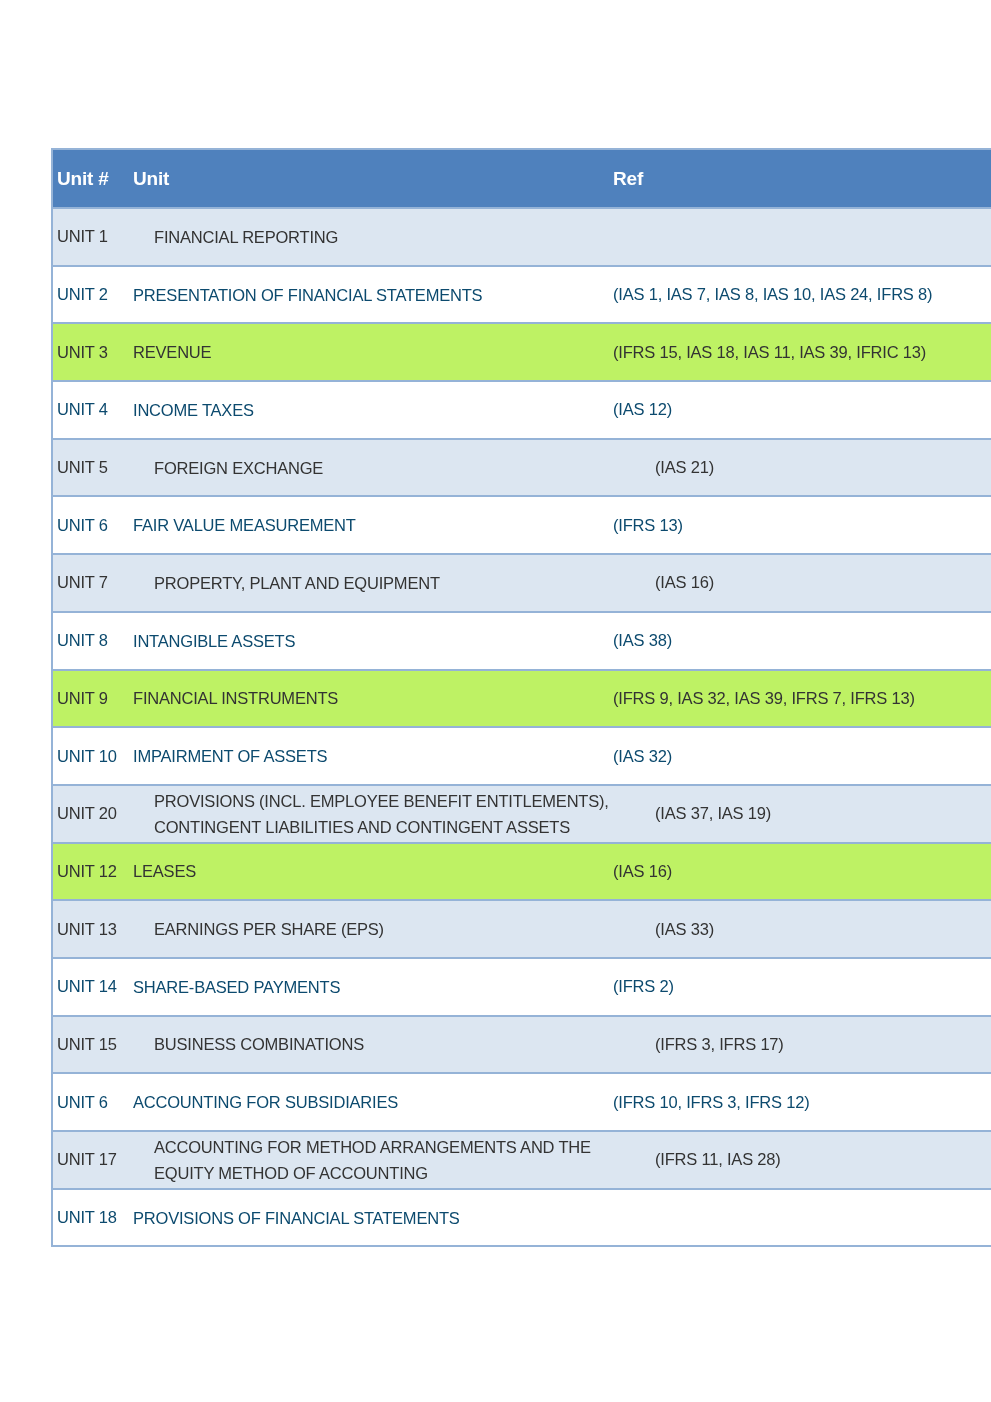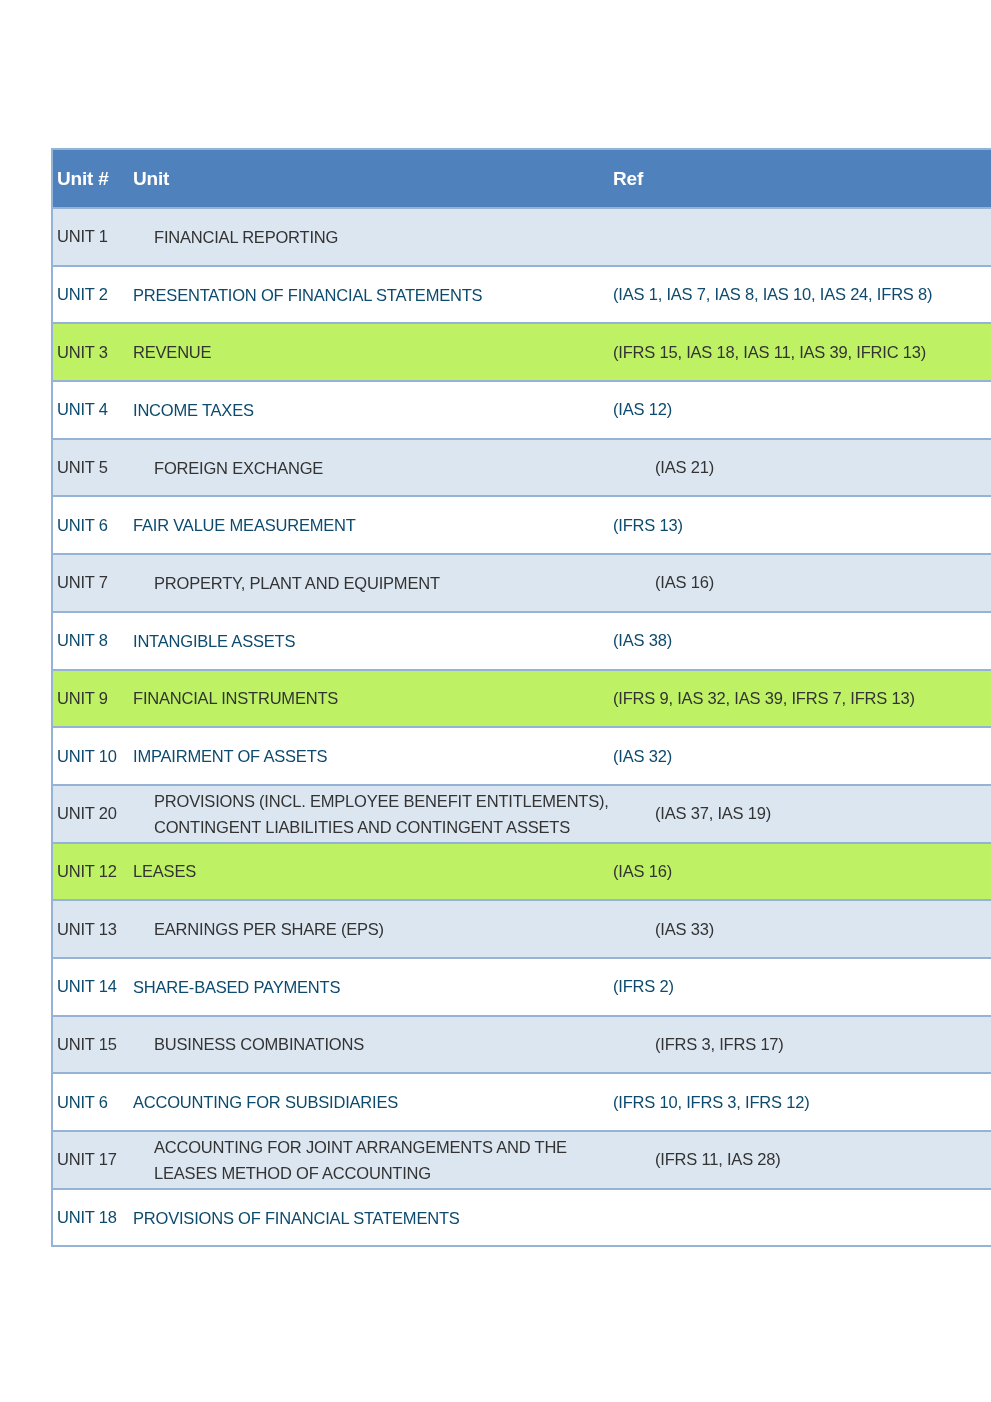--- a/index.html
+++ b/index.html
@@ -109,21 +109,21 @@
         <div class="c2">BUSINESS COMBINATIONS</div>
         <div class="c3">(IFRS 3, IFRS 17)</div>
       </div>
       <div class="row white">
         <div class="c1">UNIT 6</div>
         <div class="c2">ACCOUNTING FOR SUBSIDIARIES</div>
         <div class="c3">(IFRS 10, IFRS 3, IFRS 12)</div>
       </div>
       <div class="row blue">
         <div class="c1">UNIT 17</div>
-        <div class="c2">ACCOUNTING FOR JOINT ARRANGEMENTS AND THE LEASES METHOD OF ACCOUNTING</div>
+        <div class="c2">ACCOUNTING FOR METHOD ARRANGEMENTS AND THE EQUITY METHOD OF ACCOUNTING</div>
         <div class="c3">(IFRS 11, IAS 28)</div>
       </div>
       <div class="row white">
         <div class="c1">UNIT 18</div>
         <div class="c2">PROVISIONS OF FINANCIAL STATEMENTS</div>
         <div class="c3"></div>
       </div>
     </div>
 </div>
 

